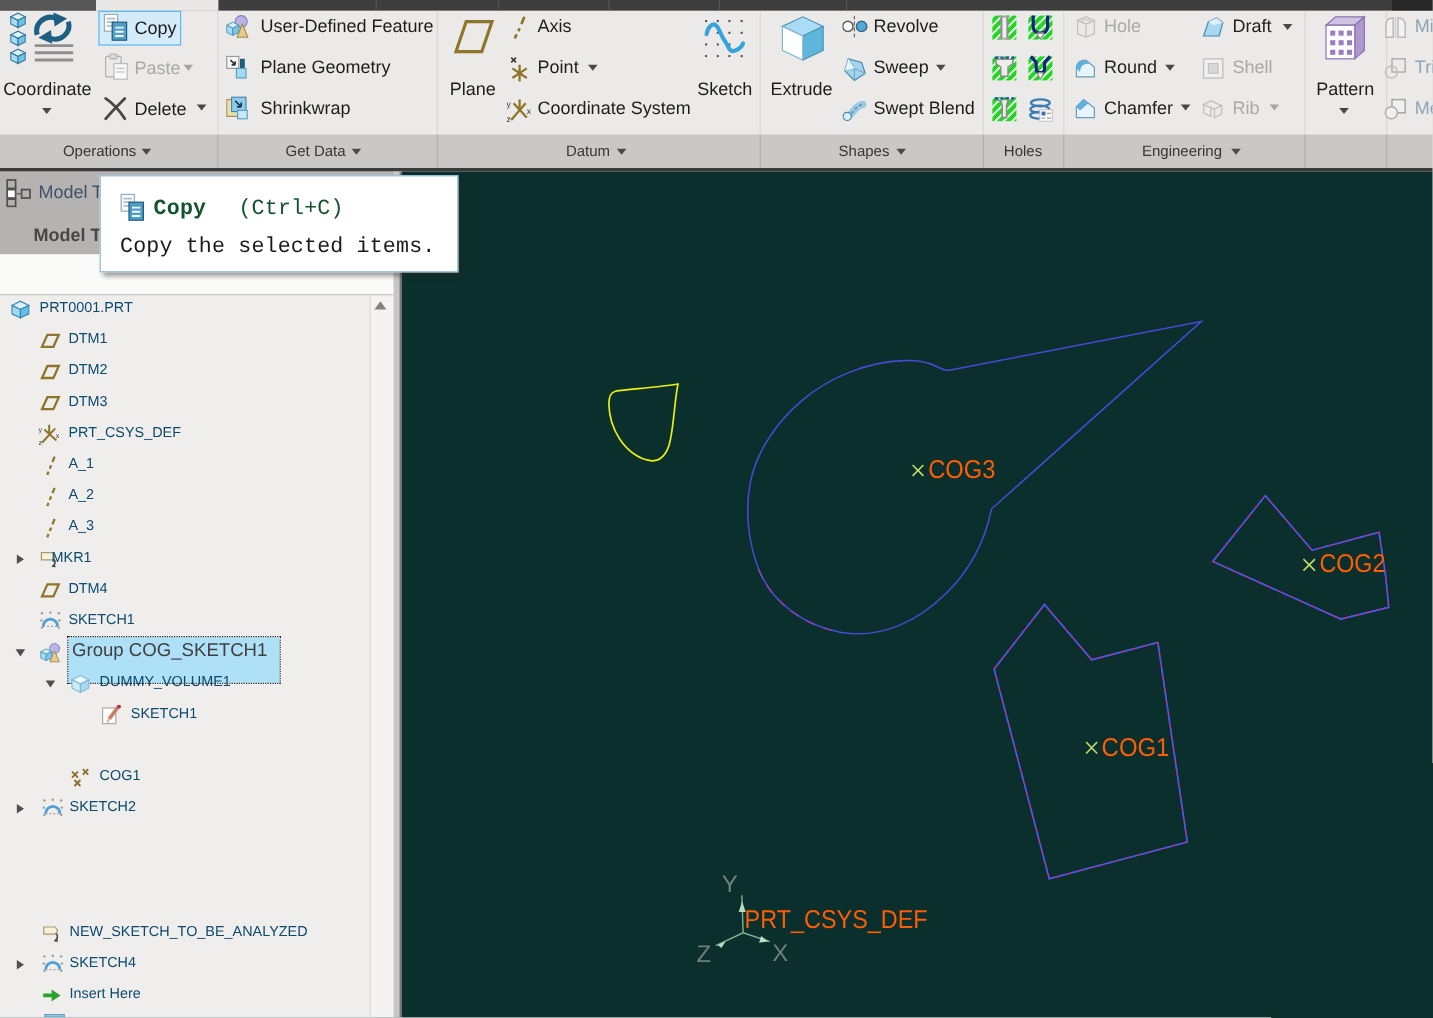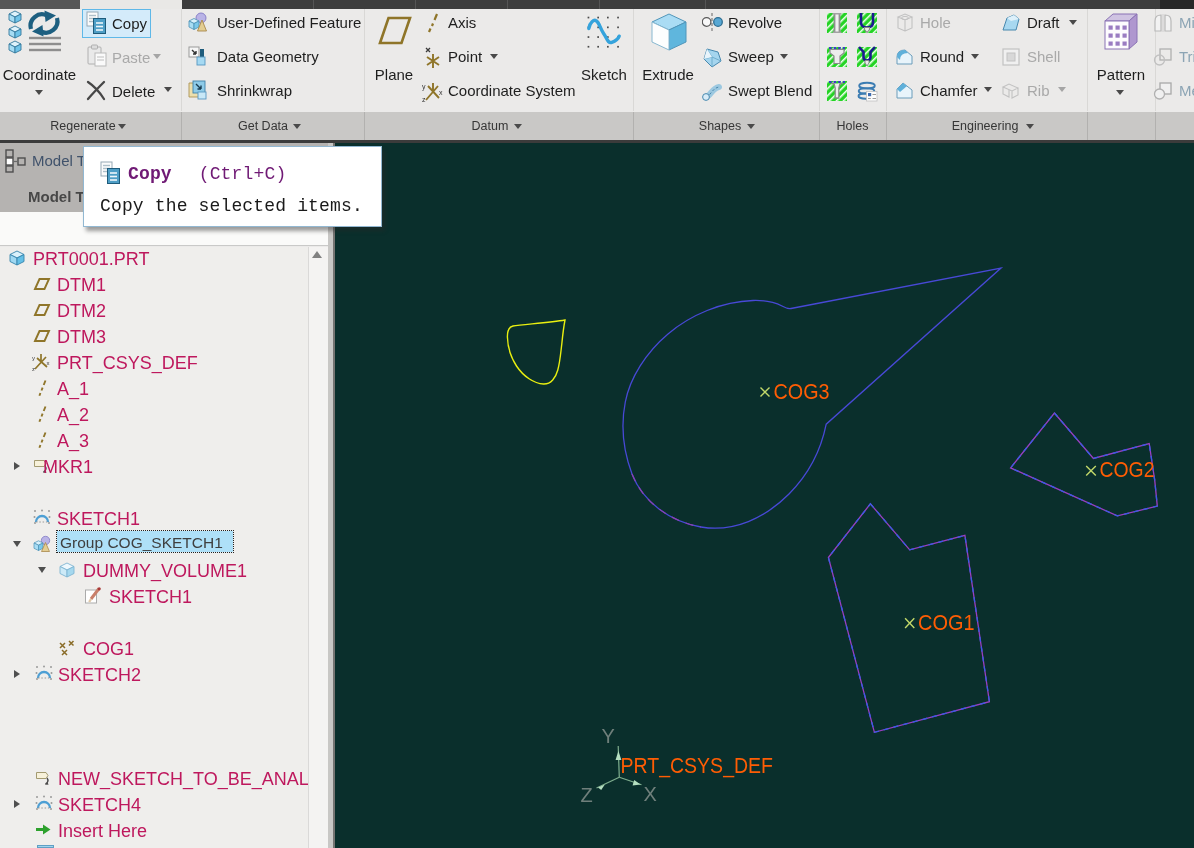--- a/index.html
+++ b/index.html
@@ -23,21 +23,21 @@
 .capsep{top:112px;width:1px;height:28px;background:#b2b1af}
 .capdn{top:124px;width:0;height:0;border-left:4px solid transparent;border-right:4px solid transparent;border-top:5px solid #4a4a4a}
 #darkline{left:0;top:140px;width:1194px;height:3px;background:#3b3b3b}
 
 #panelhead{left:0;top:143px;width:335px;height:69px;background:#b5b3b1}
 #filterrow{left:0;top:212px;width:328px;height:34px;background:#fafaf9;border-bottom:1px solid #c9c9c8}
 #treearea{left:0;top:247px;width:308px;height:601px;background:#efeeec;overflow:hidden}
 #sbar{left:308px;top:247px;width:20px;height:601px;background:#f4f3f2;border-left:1px solid #dad9d8}
 #sash{left:328px;top:143px;width:7px;height:705px;background:#c8c7c5;border-right:2px solid #757472}
 .trow{position:absolute;height:26px;width:308px}
-.trow .txt{position:absolute;top:4px;font-size:18px;color:#be185d;white-space:nowrap}
+.trow .txt{position:absolute;top:4px;font-size:12px;color:#0c4a6e;white-space:nowrap}
 .exp{position:absolute;top:9px;width:0;height:0;border-left:6px solid #4f4f4f;border-top:4.5px solid transparent;border-bottom:4.5px solid transparent}
 .expd{position:absolute;top:10px;width:0;height:0;border-top:6px solid #4f4f4f;border-left:4.5px solid transparent;border-right:4.5px solid transparent}
 .ticon{position:absolute;top:4px;width:18px;height:18px}
 
 #canvas{left:335px;top:143px;width:859px;height:705px;background:#0a2f2c}
 
 #tooltip{left:83px;top:146px;width:299px;height:81px;background:#fff;border:1px solid #92b8d2;box-shadow:3px 4px 4px rgba(40,40,40,.45);font-family:"Liberation Mono",monospace;z-index:50}
 </style>
 </head>
 <body>
@@ -130,21 +130,21 @@
  <path d="M11,9 L6,11.5 V17.5 L11,15 Z" fill="#7cc8ea" stroke="#4a90b4" stroke-width="0.8"></path>
  <path d="M14,8 L18.5,19 L9.5,19 Z" fill="#e3cd92" stroke="#a8884a" stroke-width="0.9"></path>
 </svg>
 <div class="a rtxt" style="left:217px;top:14px">User-Defined Feature</div>
 <svg class="a" style="left:188px;top:46px" width="21" height="21" viewBox="0 0 21 21">
  <rect x="1" y="1" width="10" height="10" fill="#f6f6f6" stroke="#9a9a9a"></rect>
  <path d="M4,4 L8,8 M8,8 L8,5 M8,8 L5,8" stroke="#333" stroke-width="1.4" fill="none"></path>
  <rect x="12" y="3" width="4" height="13" fill="#1e5c7c"></rect>
  <rect x="9" y="11" width="8" height="8" fill="#a5d9f2" stroke="#5898c0" stroke-width="0.9"></rect>
 </svg>
-<div class="a rtxt" style="left:217px;top:48px">Data Geometry</div>
+<div class="a rtxt" style="left:217px;top:48px">Plane Geometry</div>
 <svg class="a" style="left:188px;top:80px" width="21" height="21" viewBox="0 0 21 21">
  <path d="M1,3 H12 V17 H1 Z" fill="#ecdfae" stroke="#ad9455" stroke-width="0.9"></path>
  <rect x="5" y="1" width="12" height="12" fill="#8ecbe8" stroke="#3f82a8" stroke-width="0.9"></rect>
  <path d="M8,4 L13,9 M13,9 V5.5 M13,9 H9.5" stroke="#1a3c50" stroke-width="1.4" fill="none"></path>
  <rect x="10" y="12" width="8" height="7" fill="#c8e8f7" stroke="#5898c0" stroke-width="0.9"></rect>
 </svg>
 <div class="a rtxt" style="left:217px;top:82px">Shrinkwrap</div>
 
 <svg class="a" style="left:378px;top:14px" width="34" height="34" viewBox="0 0 34 34">
  <path d="M2,29 L10.5,4 H32 L23.5,29 Z" fill="none" stroke="#8f7529" stroke-width="2.6"></path>
@@ -330,21 +330,21 @@
  <circle cx="6.5" cy="13" r="5" fill="none" stroke="#c0c0c0" stroke-width="1.3"></circle>
 </svg>
 <div class="a rtxt" style="left:1179px;top:48px;color:#8ca4b4">Tri</div>
 <svg class="a" style="left:1153px;top:81px" width="20" height="20" viewBox="0 0 20 20">
  <rect x="7" y="2" width="11" height="11" fill="#f0f0f0" stroke="#a8a8a8" stroke-width="1.3"></rect>
  <circle cx="6.5" cy="13" r="5" fill="#f0f0f0" stroke="#b0b0b0" stroke-width="1.3"></circle>
 </svg>
 <div class="a rtxt" style="left:1179px;top:82px;color:#8ca4b4">Me</div>
 
 <div class="a" id="captionbar"></div>
-<div class="a cap" style="left:13px;width:140px">Regenerate</div>
+<div class="a cap" style="left:13px;width:140px">Operations</div>
     <div class="a capdn" style="left:118px"></div>
 <div class="a cap" style="left:193px;width:140px">Get Data</div>
     <div class="a capdn" style="left:293px"></div>
 <div class="a cap" style="left:420px;width:140px">Datum</div>
     <div class="a capdn" style="left:514px"></div>
 <div class="a cap" style="left:650px;width:140px">Shapes</div>
     <div class="a capdn" style="left:747px"></div>
 <div class="a cap" style="left:819px;width:67px">Holes</div>
 <div class="a cap" style="left:915px;width:140px">Engineering</div>
     <div class="a capdn" style="left:1026px"></div>
@@ -545,32 +545,38 @@
         </svg>
         <div class="txt" style="left:57px">A_3</div>
       </div>
 <div class="trow" style="top:206px">
         <div class="exp" style="left:14px"></div>
         <svg class="ticon" style="left:33px">
           <use href="#i-tag"></use>
         </svg>
         <div class="txt" style="left:43px">MKR1</div>
       </div>
+<div class="trow" style="top:232px">
+        <svg class="ticon" style="left:33px">
+          <use href="#i-plane"></use>
+        </svg>
+        <div class="txt" style="left:57px">DTM4</div>
+      </div>
 <div class="trow" style="top:258px">
         <svg class="ticon" style="left:33px">
           <use href="#i-sketch"></use>
         </svg>
         <div class="txt" style="left:57px">SKETCH1</div>
       </div>
 <div class="trow" style="top:284px">
         <div class="expd" style="left:13px"></div>
         <svg class="ticon" style="left:33px">
           <use href="#i-group"></use>
         </svg>
-        <div class="a" style="left:57px;top:0px;height:21px;background:#aee0f8;outline:1px dotted #222;padding:3px 10px 12px 3px"><span style="font-size:15.5px;color:#3f3f3f;white-space:nowrap">Group COG_SKETCH1</span></div>
+        <div class="a" style="left:57px;top:0px;height:38px;background:#aee0f8;outline:1px dotted #222;padding:3px 10px 12px 3px"><span style="font-size:15.5px;color:#3f3f3f;white-space:nowrap">Group COG_SKETCH1</span></div>
       </div>
 <div class="trow" style="top:310px">
         <div class="expd" style="left:38px"></div>
         <svg class="ticon" style="left:58px">
           <use href="#i-vol"></use>
         </svg>
         <div class="txt" style="left:83px">DUMMY_VOLUME1</div>
       </div>
 <div class="trow" style="top:336px">
         <svg class="ticon" style="left:84px">
@@ -624,16 +630,16 @@
           <line x1="3" y1="7.5" x2="10" y2="7.5"></line>
           <line x1="3" y1="10.5" x2="8" y2="10.5"></line>
         </g>
  <rect x="7.5" y="7.5" width="12" height="15" fill="#4e9ec6" stroke="#1e5c7c"></rect>
  <g stroke="#eef6fa" stroke-width="1.6">
           <line x1="10" y1="12" x2="17" y2="12"></line>
           <line x1="10" y1="15.5" x2="17" y2="15.5"></line>
           <line x1="10" y1="19" x2="17" y2="19"></line>
         </g>
 </svg>
-<div style="position:absolute;left:44px;top:17px;font-size:18px;letter-spacing:0.15px;color:#701a75"><b>Copy</b>&nbsp;&nbsp;<span style="margin-left:5px">(Ctrl+C)</span></div>
+<div style="position:absolute;left:44px;top:17px;font-size:18px;letter-spacing:0.15px;color:#14532d"><b>Copy</b>&nbsp;&nbsp;<span style="margin-left:5px">(Ctrl+C)</span></div>
 <div style="position:absolute;left:16px;top:49px;font-size:18px;letter-spacing:0.15px;color:#1a1a1a">Copy the selected items.</div>
 </div>
 </div>
 
 </body></html>

